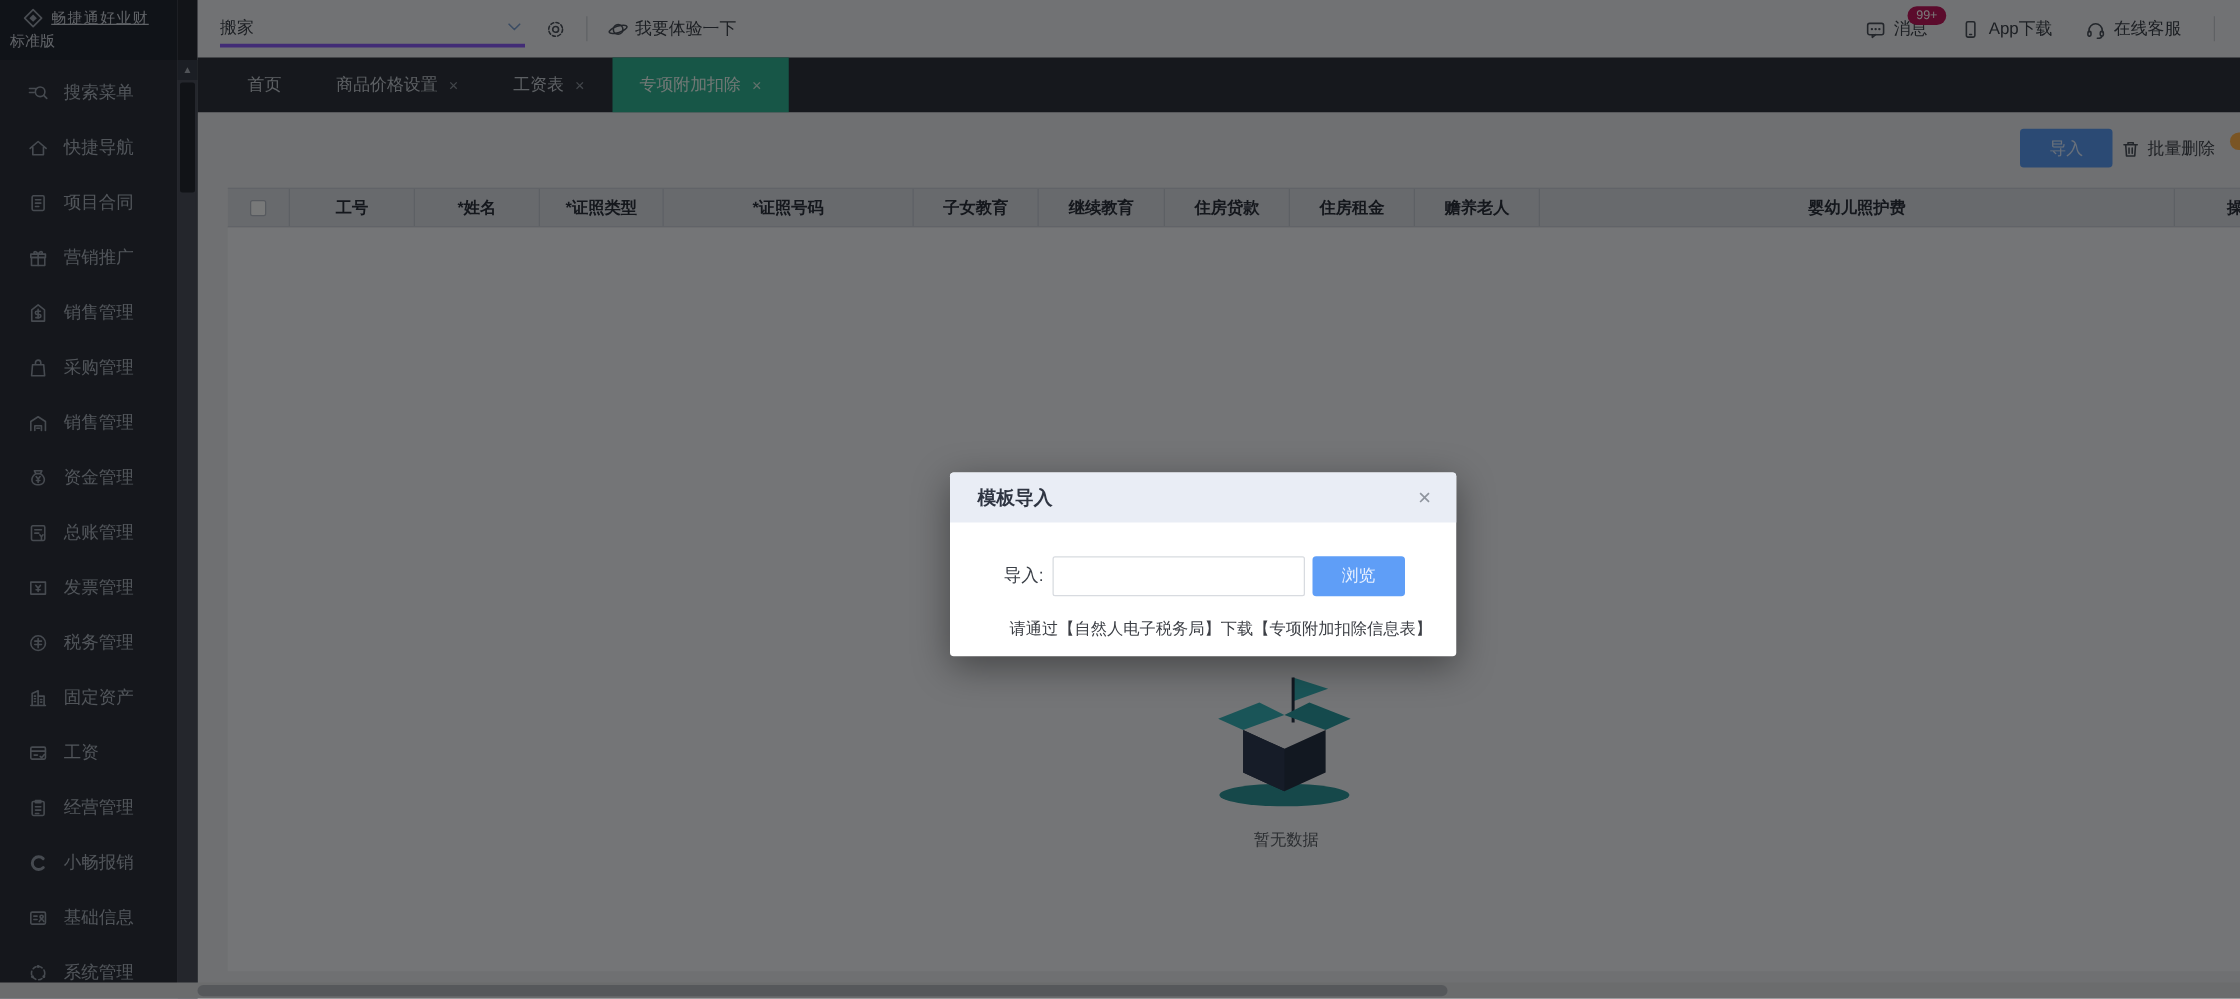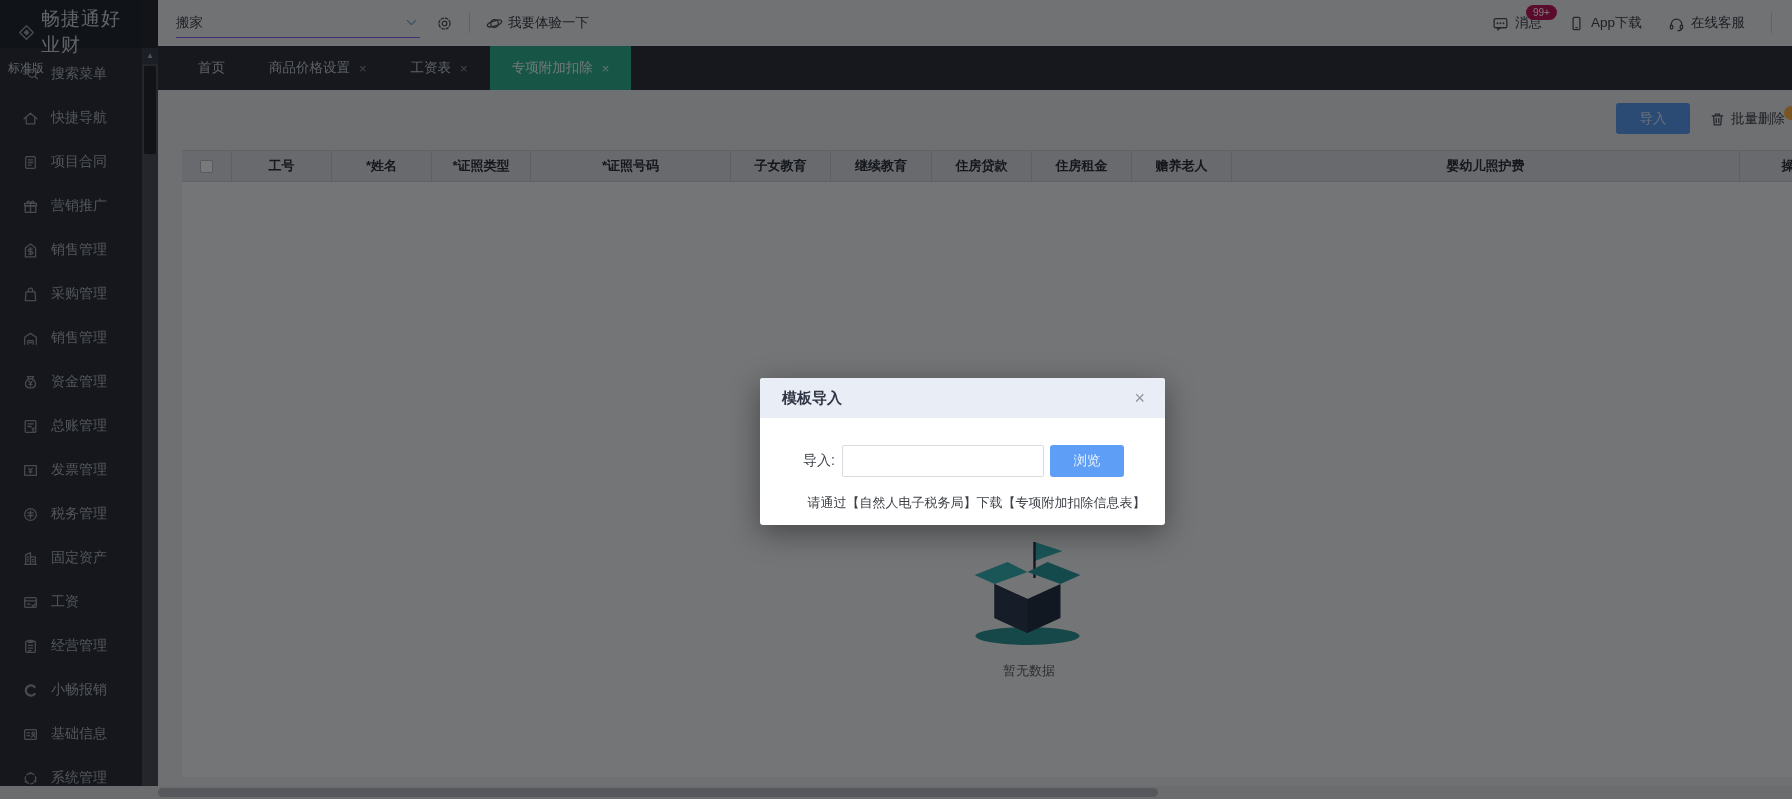--- a/index.html
+++ b/index.html
@@ -6,21 +6,21 @@
   html,body { width:1792px; height:799px; overflow:hidden;
     font-family:"Liberation Sans","DejaVu Sans",sans-serif; }
   body { position:relative; background:#e9ebef; }
 
   
   .sidebar { position:absolute; left:0; top:0; width:142px; height:100%;
     background:#2c313b; z-index:5; }
   .logo-area { height:48px; background:#232833; padding:6px 8px 4px 8px;
     color:#c9cfd8; }
   .logo-line1 { display:flex; align-items:center; gap:6px; padding-left:10px; }
-  .logo-line1 .txt { font-size:19px; letter-spacing:1px; }
+  .logo-line1 .txt { font-size:12px; letter-spacing:1px;text-decoration:underline; }
   .logo-line2 { font-size:12px; margin-top:2px; }
   .logo-glyph { color:#9aa2ad; display:inline-flex; }
   .menu { padding-top:4px; }
   .menu-item { height:44px; display:flex; align-items:center; gap:12px;
     padding-left:22px; color:#aab2bd; font-size:14px; cursor:pointer; }
   .menu-item .ic { display:inline-flex; color:#939ca8; }
 
   
   .rail { position:absolute; left:142px; top:0; width:16px; height:100%;
     background:#262b34; z-index:5; }
@@ -32,21 +32,21 @@
   .rail-thumb { position:absolute; left:2px; top:66px; width:12px; height:88px;
     background:#242831; border-radius:2px; cursor:pointer; }
 
   
   .main { position:absolute; left:158px; top:0; right:0; height:100%; }
 
   
   .topbar { height:46px; background:#edeff2; display:flex; align-items:center;
     padding:0 20px 0 18px; color:#3c424b; }
   .org-select { width:244px; height:30px; display:flex; align-items:center;
-    justify-content:space-between; border-bottom:1px solid #8b5cf6;
+    justify-content:space-between; border-bottom:3px solid #8b5cf6;
     font-size:13.5px; cursor:pointer; }
   .org-select .chev { color:#7c9fd0; display:inline-flex; }
   .tb-icon { display:inline-flex; color:#4a515b; cursor:pointer; }
   .gear-wrap { margin-left:16px; }
   .vdiv { width:1px; height:20px; background:#c6cbd2; margin:0 16px; }
   .exp { display:flex; align-items:center; gap:5px; font-size:13.5px; cursor:pointer; }
   .topbar-right { margin-left:auto; display:flex; align-items:center; gap:26px; }
   .tb-item { display:flex; align-items:center; gap:6px; font-size:13.5px;
     cursor:pointer; position:relative; }
   .badge { position:absolute; top:-9px; left:34px; background:#be185d; color:#fff;
@@ -62,21 +62,21 @@
   .tab.active { background:#30b394; color:#eafaf4; }
   .tab.active .tab-close { color:#cdeee2; }
 
   
   .content { position:absolute; top:90px; left:0; right:0; bottom:0;
     background:#e9ebef; overflow:hidden; }
   .toolbar { height:60px; position:relative; }
   .btn-import { position:absolute; right:102px; top:13px; width:74px; height:31px;
     background:#5b9bf2; color:#dcebff; border:none; border-radius:3px;
     font-size:13.5px; cursor:pointer; }
-  .batch-del { position:absolute; right:7px; top:20px; display:flex;
+  .batch-del { position:absolute; right:20px; top:20px; display:flex;
     align-items:center; gap:5px; font-size:13.5px; color:#40454d; cursor:pointer; }
   .float-widget { position:absolute; right:-6px; top:16px; width:14px; height:14px;
     border-radius:50%; background:#ffb14d; }
 
   
   .table-wrap { margin-left:24px; overflow:hidden; }
   .thead { display:flex; height:32px; background:#d9dde4;
     border-top:1px solid #c6ccd5; border-bottom:1px solid #c6ccd5; width:1707px; }
   .th { display:flex; align-items:center; justify-content:center; height:100%;
     font-size:13px; font-weight:bold; color:#2b313c; flex:0 0 auto; }

